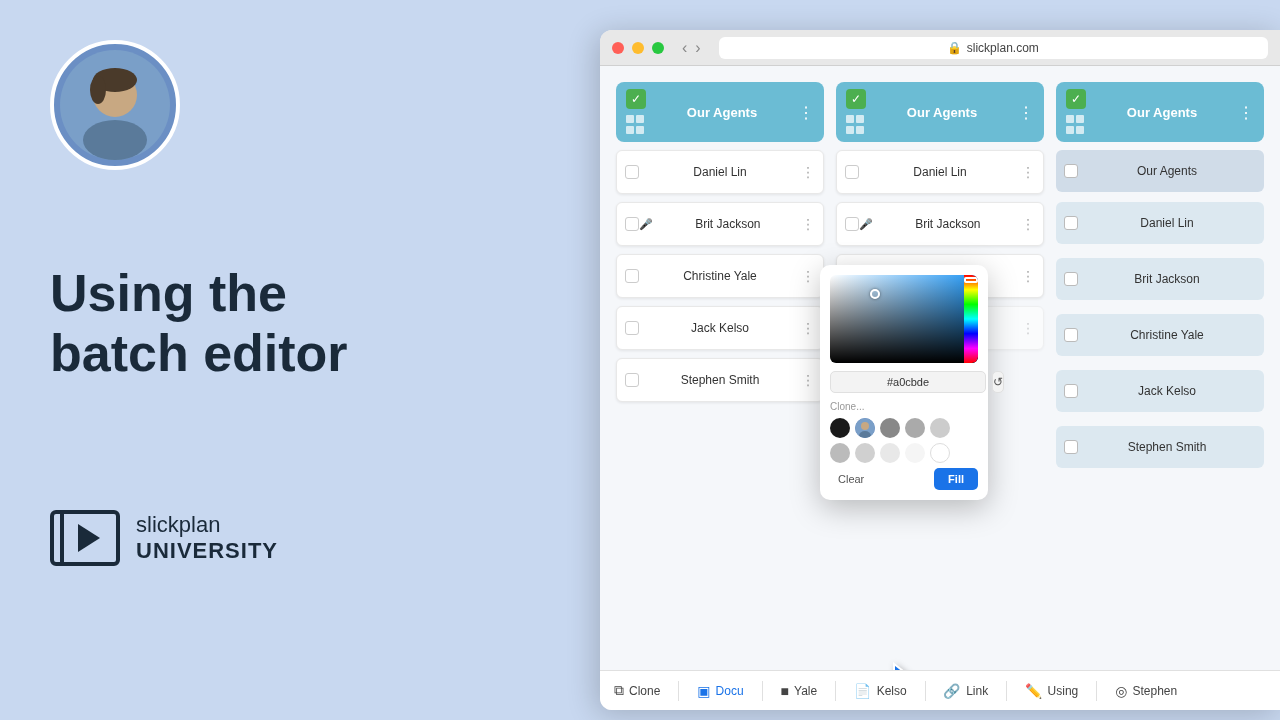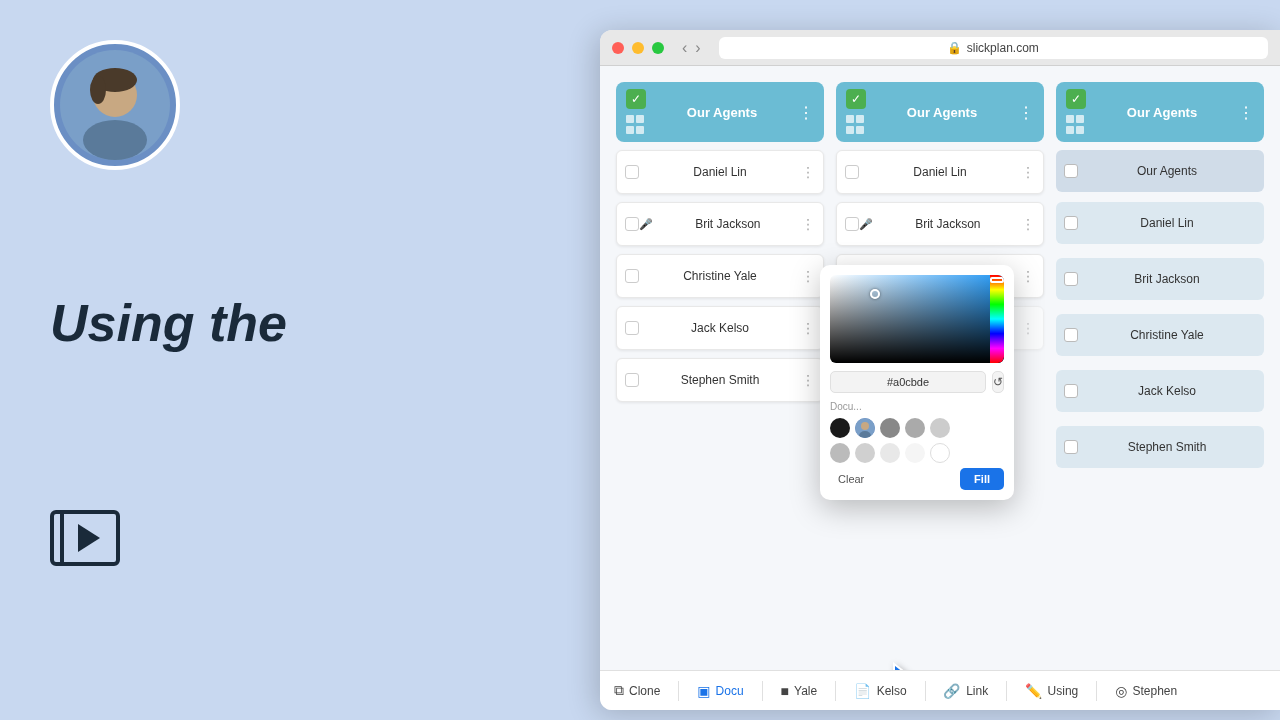--- a/index.html
+++ b/index.html
@@ -14,21 +14,20 @@
 
     
     .left-panel {
       position: absolute;
       left: 0; top: 0;
       width: 620px;
       height: 608px;
       display: flex;
       flex-direction: column;
       padding: 40px 50px;
-      font-style: italic;
     }
 
     .avatar-circle {
       width: 130px;
       height: 130px;
       border-radius: 50%;
       background: #6b8fc4;
       border: 4px solid #fff;
       overflow: hidden;
       margin-bottom: 30px;
@@ -251,21 +250,21 @@
       font-size: 11px;
       color: #888;
       margin-right: 2px;
     }
 
     
     .color-picker-popup {
       position: absolute;
       left: 220px;
       top: 235px;
-      width: 194px;
+      width: 168px;
       background: #fff;
       border-radius: 10px;
       box-shadow: 0 8px 30px rgba(0,0,0,0.25);
       padding: 10px;
       z-index: 100;
     }
 
     .color-gradient {
       width: 100%;
       height: 88px;
@@ -495,28 +494,33 @@
 
       <circle cx="55" cy="45" r="22" fill="#c8a882"></circle>
 
       <ellipse cx="55" cy="30" rx="22" ry="12" fill="#4a3a2a"></ellipse>
       <ellipse cx="38" cy="40" rx="8" ry="14" fill="#4a3a2a"></ellipse>
     </svg>
   </div>
 
   <div class="heading">
     <span>Using the</span><br>
+    <span>batch editor</span>
   </div>
 
   <div class="logo-area">
     <svg class="logo-book" viewBox="0 0 70 60" xmlns="http://www.w3.org/2000/svg">
       <rect x="2" y="4" width="66" height="52" rx="4" fill="none" stroke="#1a2a3a" stroke-width="4"></rect>
       <rect x="10" y="4" width="4" height="52" fill="#1a2a3a"></rect>
       <polygon points="28,16 28,44 50,30" fill="#1a2a3a"></polygon>
     </svg>
+    <div class="logo-text">
+      <span class="slickplan">slickplan</span>
+      <span class="university">UNIVERSITY</span>
+    </div>
   </div>
 </div>
 
 <div class="browser-window">
 
   <div class="browser-titlebar">
     <div class="traffic-light tl-red"></div>
     <div class="traffic-light tl-yellow"></div>
     <div class="traffic-light tl-green"></div>
     <div class="nav-arrows">
@@ -623,21 +627,21 @@
           <div class="gradient-main"></div>
           <div class="gradient-cursor"></div>
           <div class="hue-slider">
             <div class="hue-indicator"></div>
           </div>
         </div>
         <div class="hex-row">
           <input class="hex-input" type="text" value="#a0cbde" readonly="" style="">
           <div class="refresh-btn">↺</div>
         </div>
-        <div class="doc-label">Docu...</div>
+        <div class="doc-label">Clone...</div>
         <div class="swatches-row">
           <div class="swatch" style="background:#1a1a1a;"></div>
           <div class="swatch avatar-swatch">
             <svg viewBox="0 0 20 20" xmlns="http://www.w3.org/2000/svg">
               <circle cx="10" cy="10" r="10" fill="#7a9fc8"></circle>
               <circle cx="10" cy="8" r="4" fill="#c8a882"></circle>
               <ellipse cx="10" cy="18" rx="6" ry="5" fill="#5a7a9a"></ellipse>
             </svg>
           </div>
           <div class="swatch" style="background:#888;"></div>

